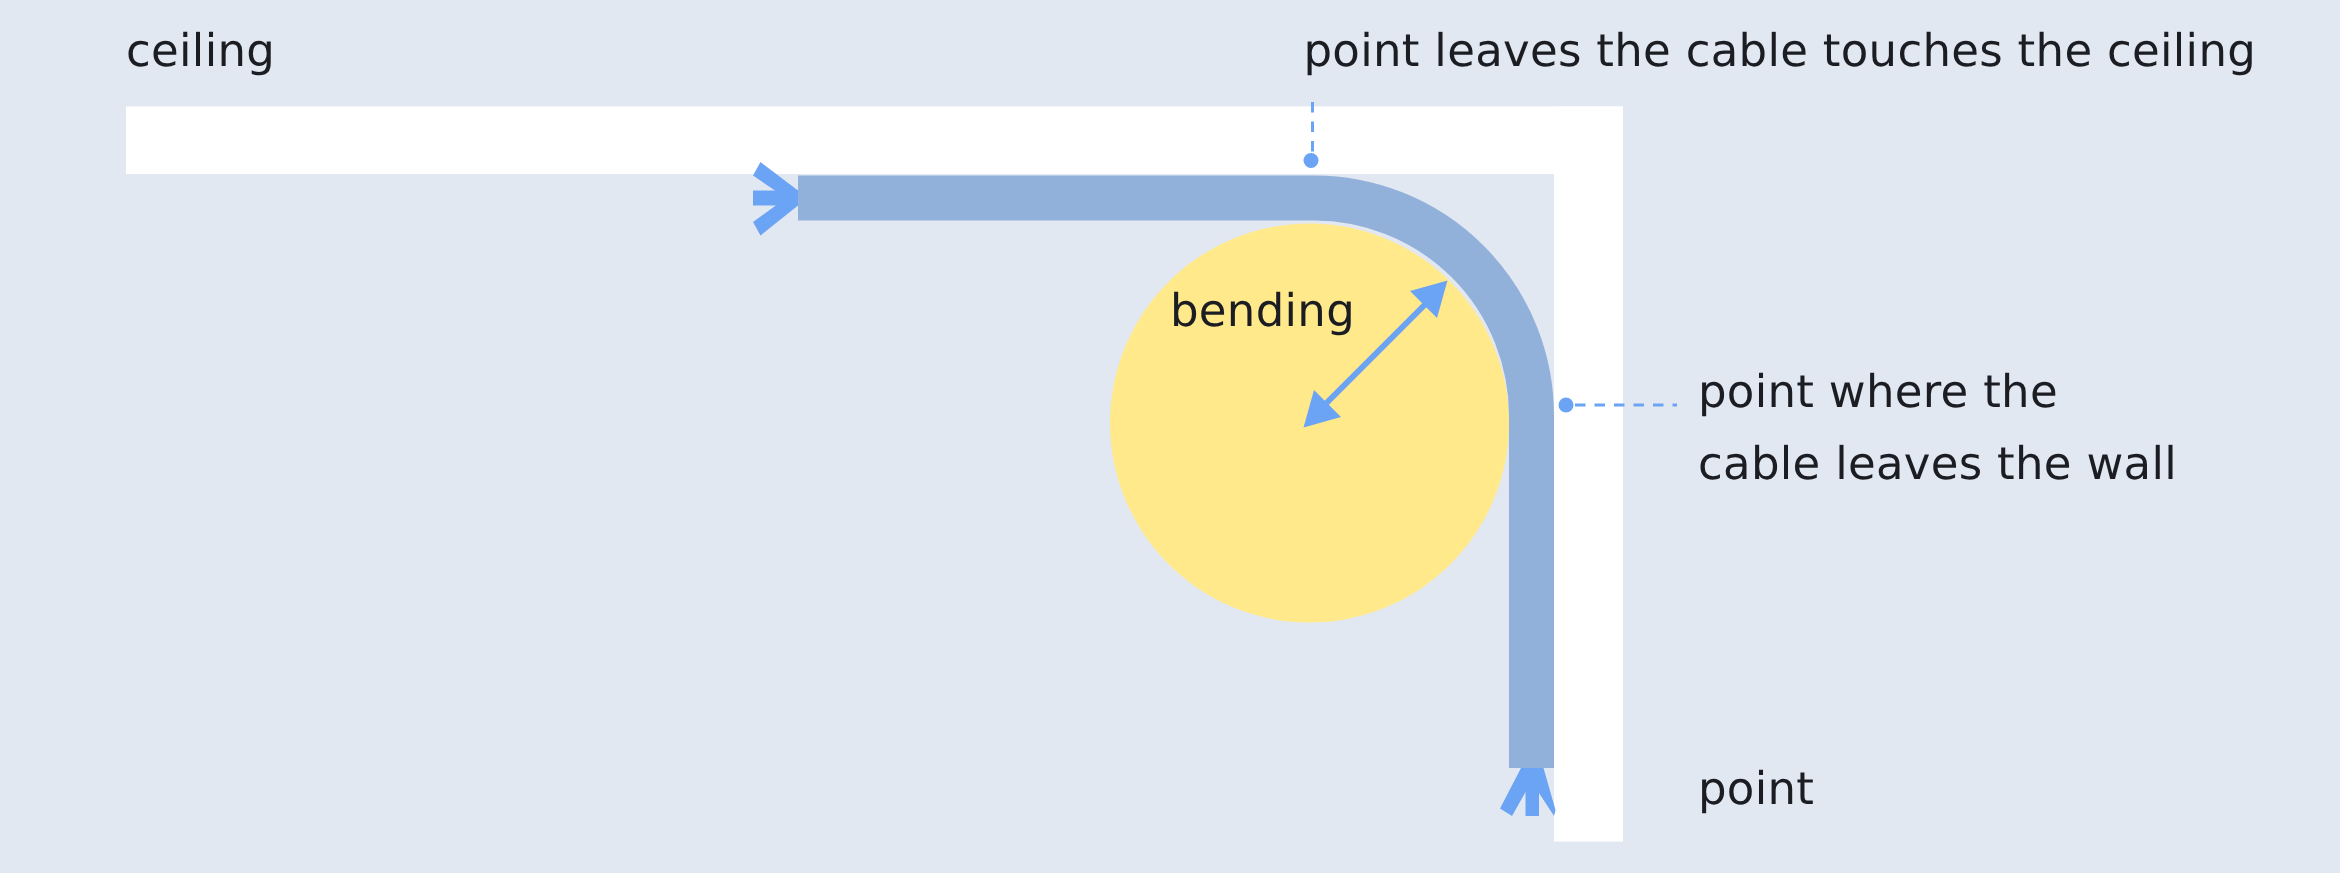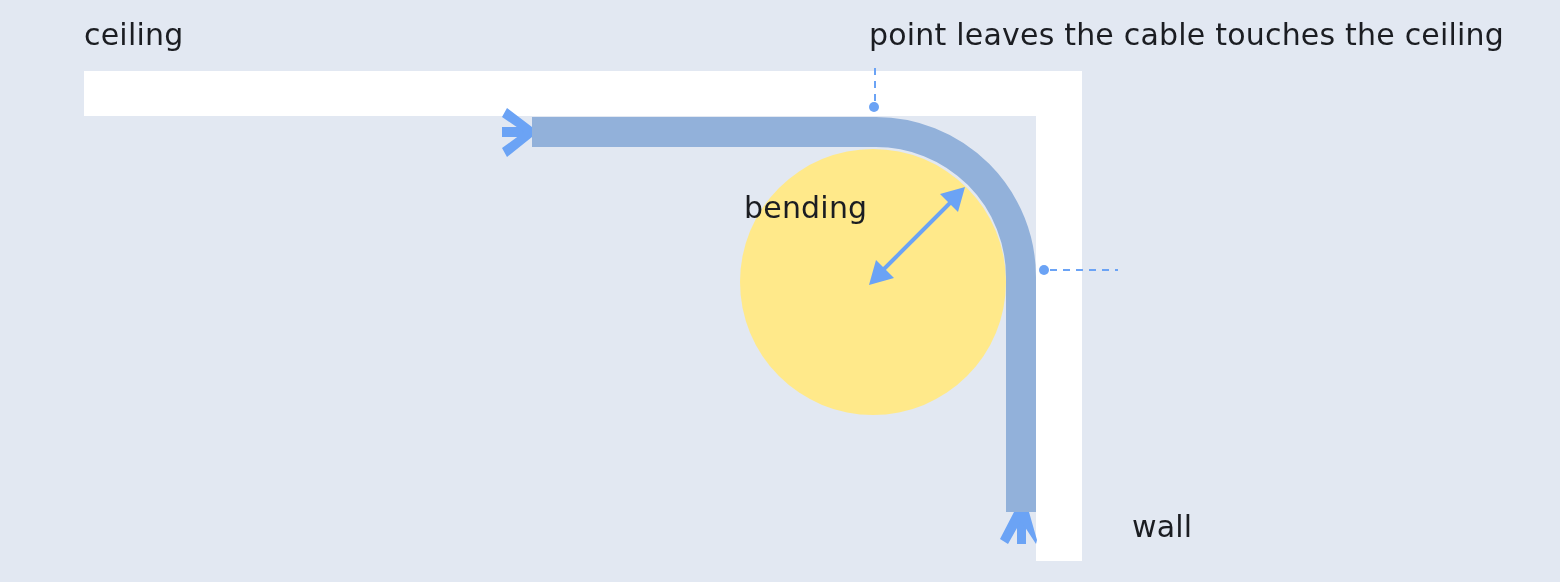--- a/index.html
+++ b/index.html
@@ -28,21 +28,21 @@
       color: #1B1D22;
       font-size: 30px;
       line-height: 48px;
       white-space: nowrap;
       letter-spacing: 0.2px;
     }
     .label.ceiling { left: 84px; top: 11px; }
     .label.touch { left: 869px; top: 11px; }
     .label.leave { left: 1132px; top: 238px; }
     .label.wall { left: 1132px; top: 503px; }
-    .label.radius { left: 744px; top: 184px; }
+    .label.radius { left: 780px; top: 184px; }
     .label .line { display: block; }
   </style>
 </head>
 <body>
 
 <div class="stage">
   <svg class="diagram" width="1560" height="582" viewBox="0 0 1560 582">
 
     <rect x="84" y="71" width="998" height="45" fill="#FFFFFF"></rect>
     <rect x="1036" y="71" width="46" height="490" fill="#FFFFFF"></rect>
@@ -75,17 +75,21 @@
     </g>
 
     <g>
       <line x1="1050" y1="270" x2="1118" y2="270" stroke="#6BA3F5" stroke-width="2" stroke-dasharray="7,6"></line>
       <circle cx="1044" cy="270" r="5" fill="#6BA3F5"></circle>
     </g>
   </svg>
 
   <div class="label ceiling">ceiling</div>
   <div class="label touch">point leaves the cable touches the ceiling</div>
+  <div class="label leave">
+    <span class="line">point where the</span>
+    <span class="line">cable leaves the wall</span>
+  </div>
   <div class="label radius">
     <span class="line">bending</span>
   </div>
-  <div class="label wall">wall</div>
+  <div class="label wall">point</div>
 </div>
 
 </body></html>

